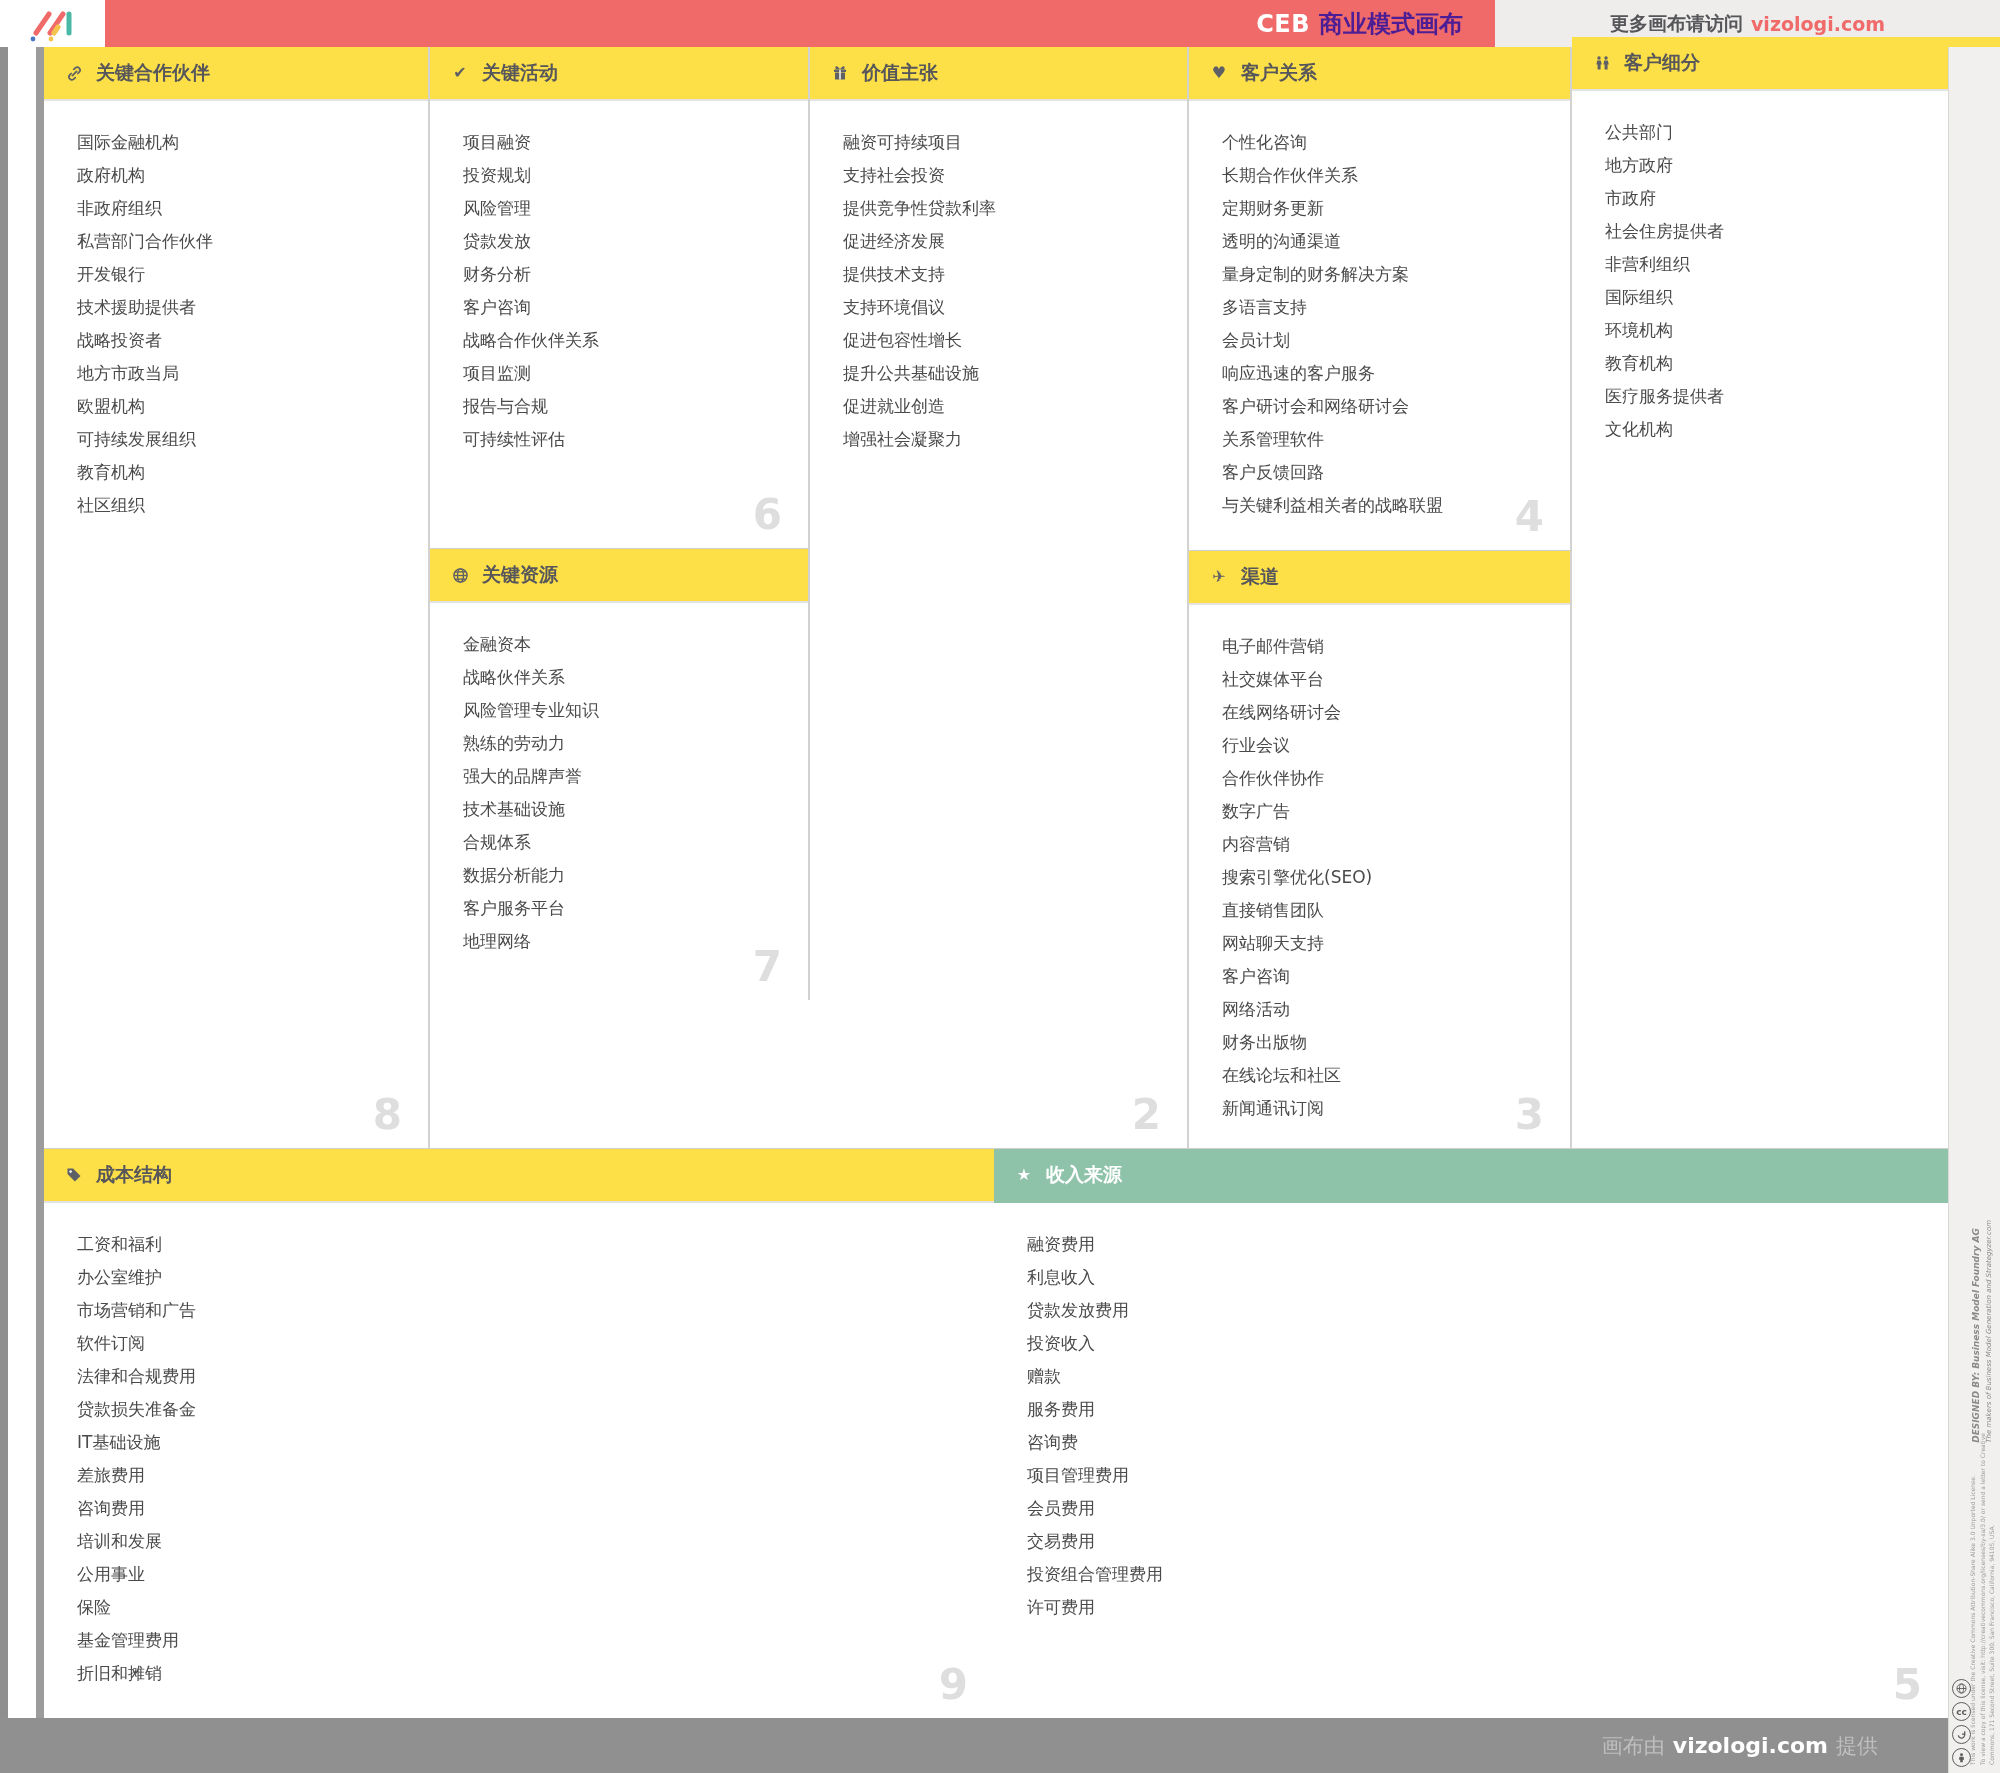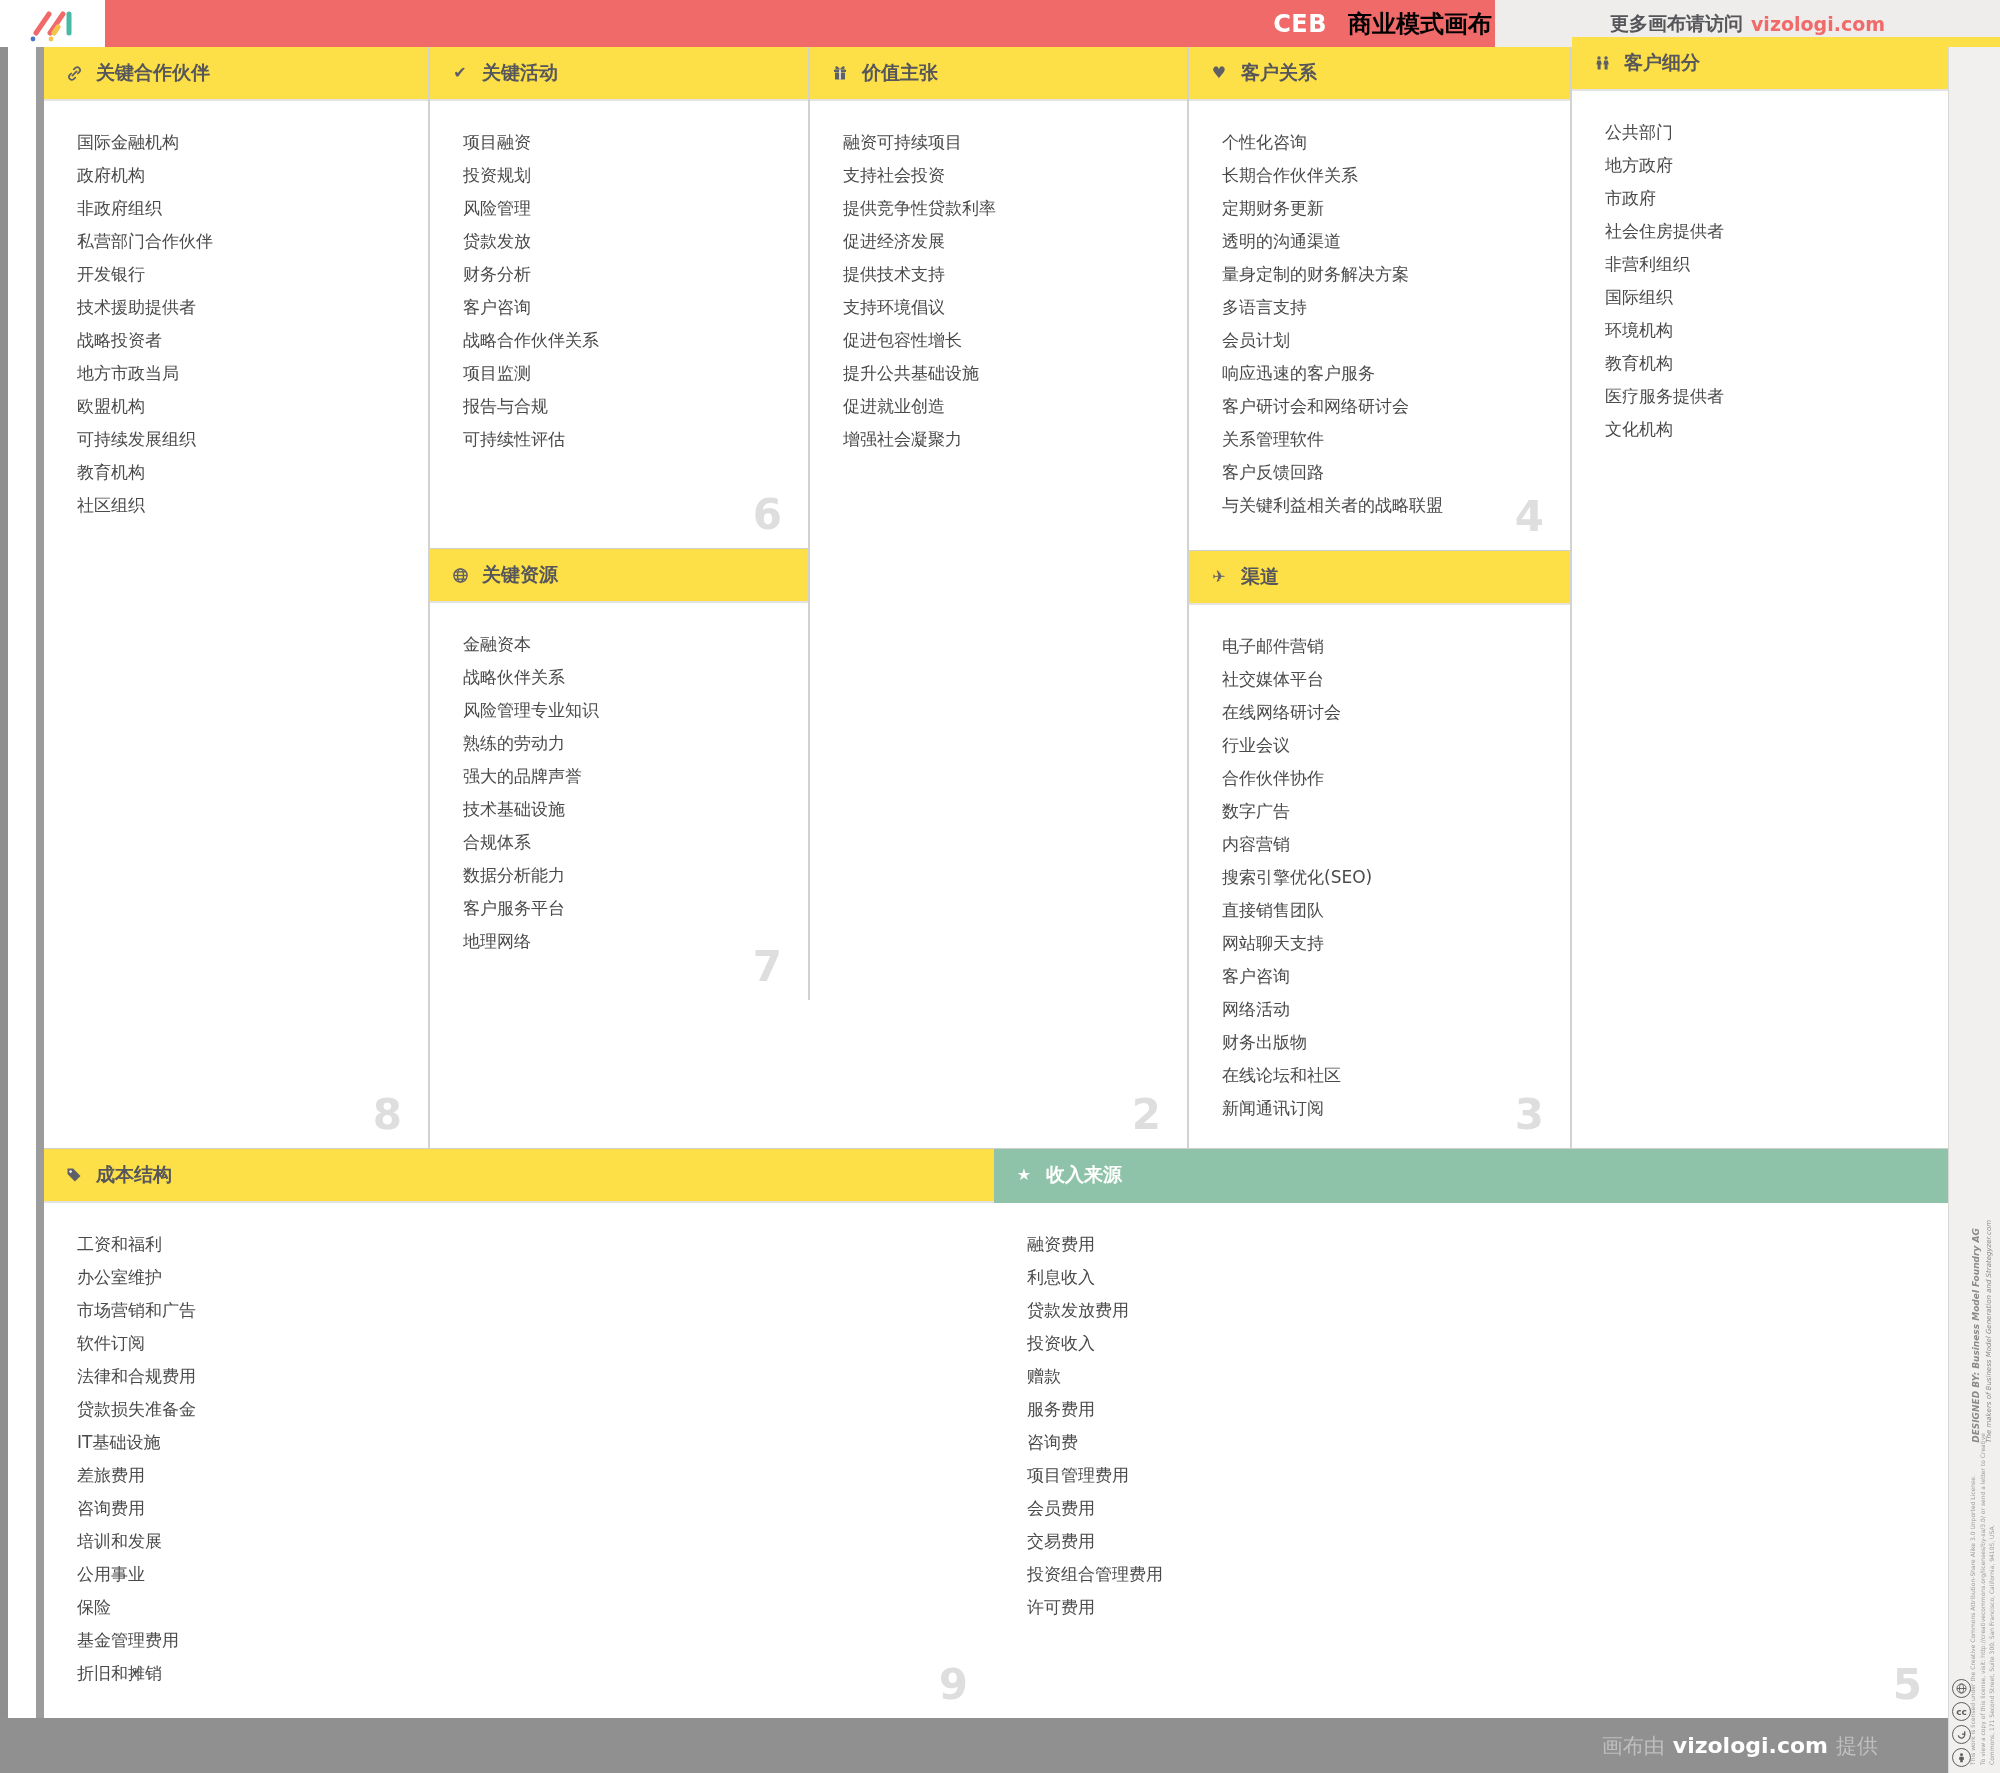--- a/index.html
+++ b/index.html
@@ -5,27 +5,27 @@
   html,body{margin:0;padding:0;}
   body{
     width:2000px;height:1773px;position:relative;background:#ffffff;
     font-family:"DejaVu Sans","Liberation Sans",sans-serif;
     -webkit-font-smoothing:antialiased;overflow:hidden;
   }
   #page{position:absolute;left:0;top:0;width:2000px;height:1773px;}
 
   
   .topbar-red{position:absolute;left:0;top:0;width:1495px;height:47px;background:#f06a6a;
-    display:flex;align-items:center;justify-content:flex-end;padding-right:3px;box-sizing:border-box;}
+    display:flex;align-items:center;justify-content:flex-end;padding-right:32px;box-sizing:border-box;}
   .topbar-gray{position:absolute;left:1495px;top:0;width:505px;height:47px;background:#eeedeb;
     display:flex;align-items:center;justify-content:center;gap:8px;}
   .logo-box{position:absolute;left:0;top:0;width:105px;height:47px;background:#ffffff;
     display:flex;align-items:center;justify-content:center;}
   .brand{color:#ffffff;font-weight:bold;font-size:24px;letter-spacing:.5px;}
-  .canvas-title{color:#000000;font-weight:bold;font-size:24px;margin-left:21px;}
+  .canvas-title{color:#4c1d95;font-weight:bold;font-size:24px;margin-left:9px;}
   .more-text{color:#55555a;font-size:19px;font-weight:600;}
   .more-link{color:#f06a6a;font-size:19px;font-weight:600;text-decoration:none;cursor:pointer;}
 
   
   .left-edge{position:absolute;left:0;top:47px;width:8px;height:1726px;background:#8f8f8f;}
   .canvas-frame{position:absolute;left:36px;top:47px;width:8px;height:1671px;background:#9c9c9c;}
   .right-strip{position:absolute;left:1948px;top:47px;width:52px;height:1726px;background:#f1f0ee;
     border-left:1px solid #d8d8d6;box-sizing:border-box;}
   .footer{position:absolute;left:0;top:1718px;width:1948px;height:55px;background:#909090;
     display:flex;align-items:center;justify-content:flex-end;padding-right:70px;box-sizing:border-box;

